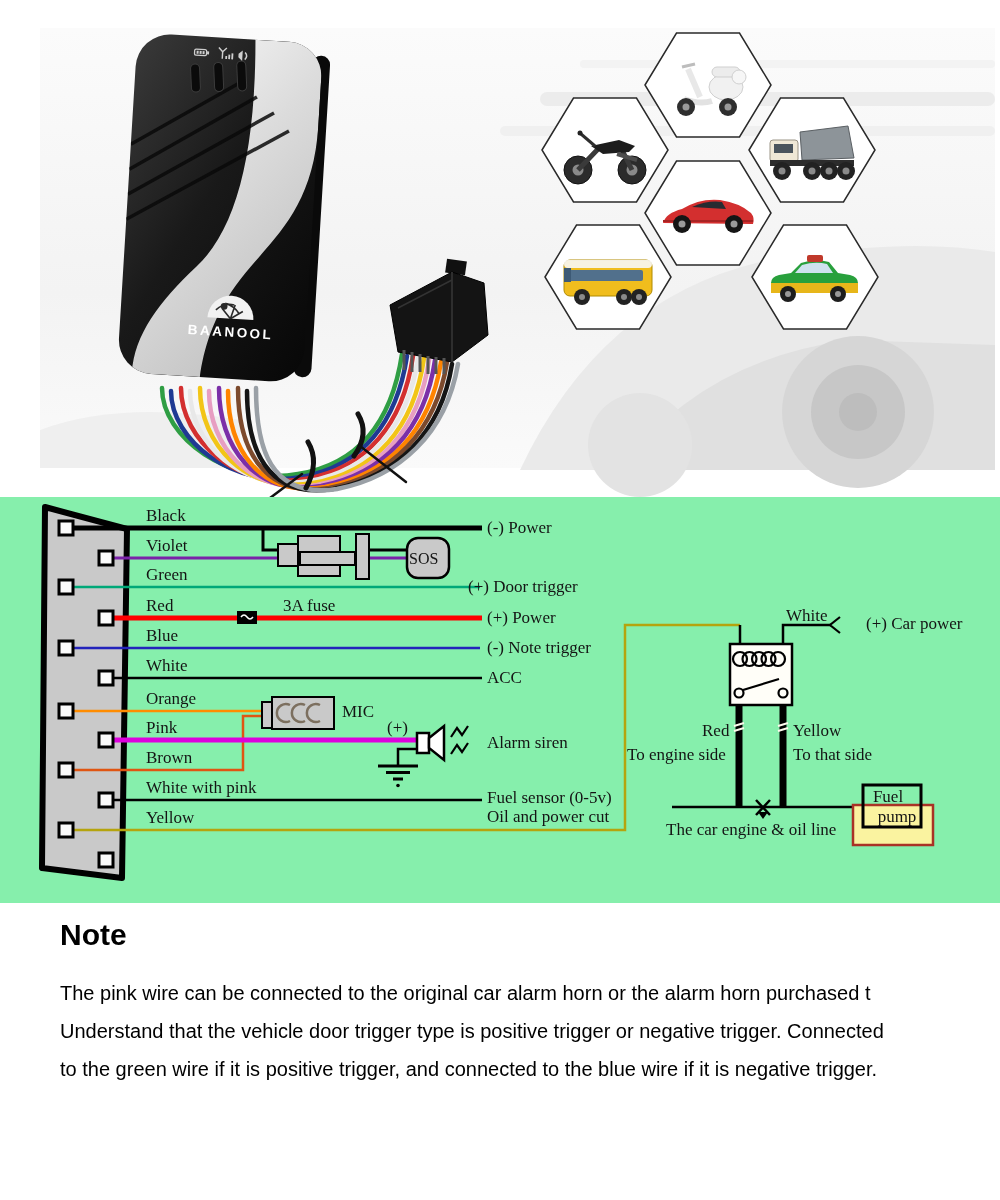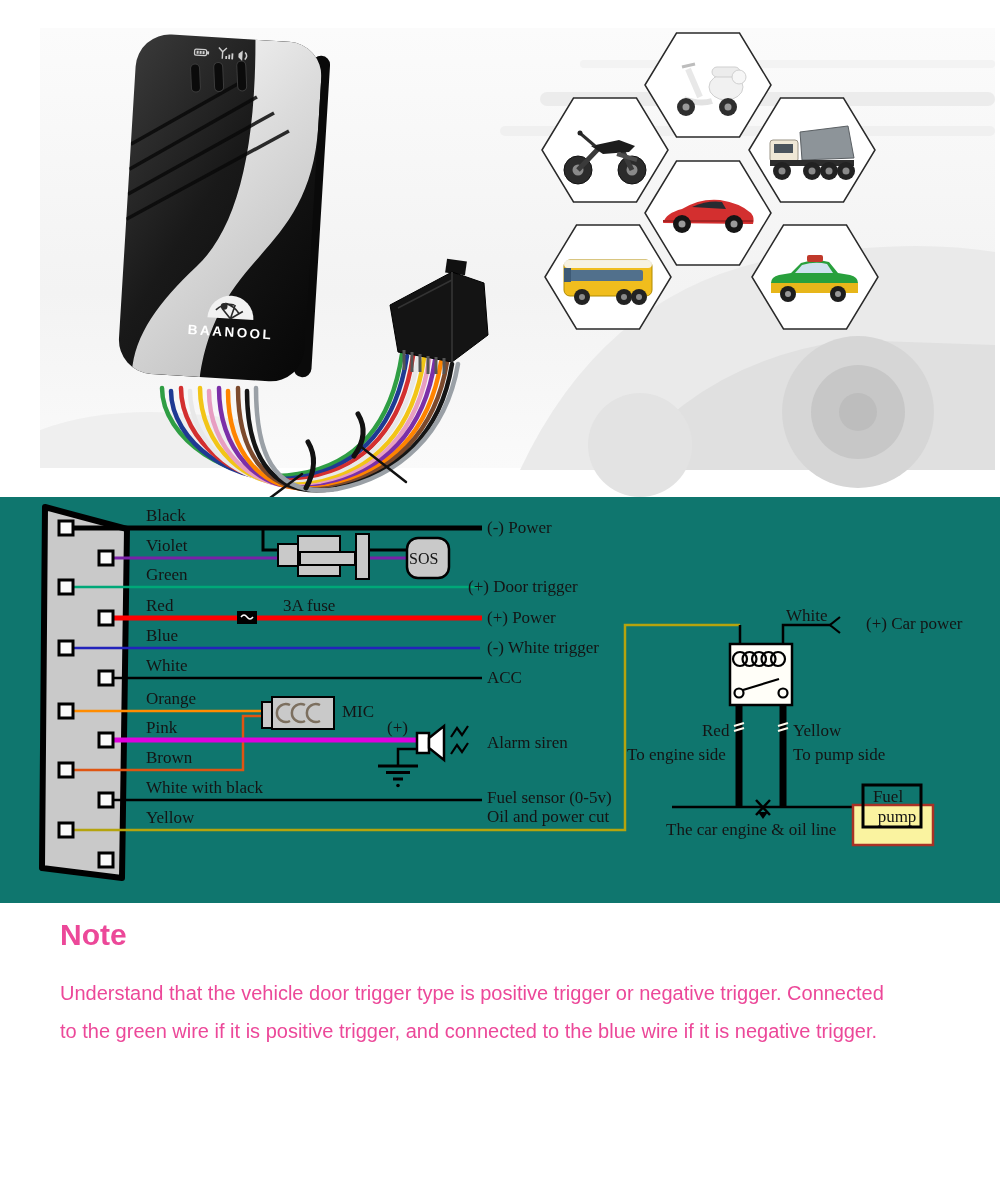--- a/index.html
+++ b/index.html
@@ -1,24 +1,24 @@
 <!DOCTYPE html>
 <html><head>
 <meta charset="utf-8">
 <style>
   html,body{margin:0;padding:0;background:#fff;}
   .canvas{position:relative;width:1000px;height:1200px;background:#ffffff;overflow:hidden;
           font-family:"Liberation Serif",serif;}
   .photo{position:absolute;left:0;top:0;width:1000px;height:497px;}
-  .diagram{position:absolute;left:0;top:497px;width:1000px;height:406px;background:#0f766e;}
+  .diagram{position:absolute;left:0;top:497px;width:1000px;height:406px;background:#86efac;}
   .diagram svg{position:absolute;left:0;top:0;}
   .dlabel{position:absolute;font-family:"Liberation Serif",serif;font-size:17px;color:#141414;
           white-space:nowrap;line-height:1.1;}
   .dlabel.ctr{text-align:center;}
-  .note{position:absolute;left:60px;top:918px;width:885px;font-family:"Liberation Sans",sans-serif;color:#ec4899;}
+  .note{position:absolute;left:60px;top:918px;width:885px;font-family:"Liberation Sans",sans-serif;color:#000000;}
   .note-title{font-size:30px;font-weight:bold;margin:0 0 22px 0;}
   .note-line{font-size:20px;line-height:38px;}
 </style>
 </head>
 <body>
 
 <div class="canvas">
 
   <svg class="photo" viewBox="0 0 1000 497" width="1000" height="497">
     <defs>
@@ -331,49 +331,50 @@
 
     <span class="dlabel" style="left:146px;top:10px">Black</span>
     <span class="dlabel" style="left:146px;top:40px">Violet</span>
     <span class="dlabel" style="left:146px;top:69px">Green</span>
     <span class="dlabel" style="left:146px;top:100px">Red</span>
     <span class="dlabel" style="left:146px;top:130px">Blue</span>
     <span class="dlabel" style="left:146px;top:160px">White</span>
     <span class="dlabel" style="left:146px;top:193px">Orange</span>
     <span class="dlabel" style="left:146px;top:222px">Pink</span>
     <span class="dlabel" style="left:146px;top:252px">Brown</span>
-    <span class="dlabel" style="left:146px;top:282px">White with black</span>
+    <span class="dlabel" style="left:146px;top:282px">White with pink</span>
     <span class="dlabel" style="left:146px;top:312px">Yellow</span>
 
     <span class="dlabel" style="left:487px;top:22px">(-) Power</span>
     <span class="dlabel" style="left:468px;top:81px">(+) Door trigger</span>
     <span class="dlabel" style="left:487px;top:112px">(+) Power</span>
-    <span class="dlabel" style="left:487px;top:142px">(-) White trigger</span>
+    <span class="dlabel" style="left:487px;top:142px">(-) Note trigger</span>
     <span class="dlabel" style="left:487px;top:172px">ACC</span>
     <span class="dlabel" style="left:487px;top:237px">Alarm siren</span>
     <span class="dlabel" style="left:487px;top:292px">Fuel sensor (0-5v)</span>
     <span class="dlabel" style="left:487px;top:311px">Oil and power cut</span>
 
     <span class="dlabel ctr" style="left:409px;top:53px;width:26px;font-size:16px">SOS</span>
     <span class="dlabel" style="left:283px;top:100px">3A fuse</span>
     <span class="dlabel" style="left:342px;top:206px">MIC</span>
     <span class="dlabel" style="left:387px;top:222px">(+)</span>
 
     <span class="dlabel" style="left:786px;top:110px">White</span>
     <span class="dlabel" style="left:866px;top:118px">(+) Car power</span>
     <span class="dlabel" style="left:702px;top:225px">Red</span>
     <span class="dlabel" style="left:793px;top:225px">Yellow</span>
     <span class="dlabel" style="left:627px;top:249px">To engine side</span>
-    <span class="dlabel" style="left:793px;top:249px">To pump side</span>
+    <span class="dlabel" style="left:793px;top:249px">To that side</span>
     <span class="dlabel ctr" style="left:863px;top:291px;width:50px">Fuel</span>
     <span class="dlabel ctr" style="left:863px;top:311px;width:68px">pump</span>
     <span class="dlabel" style="left:666px;top:324px">The car engine &amp; oil line</span>
   </div>
 
   <div class="note">
     <div class="note-title">Note</div>
     <div>
+      <div class="note-line">The pink wire can be connected to the original car alarm horn or the alarm horn purchased t</div>
       <div class="note-line">Understand that the vehicle door trigger type is positive trigger or negative trigger. Connected</div>
       <div class="note-line">to the green wire if it is positive trigger, and connected to the blue wire if it is negative trigger.</div>
     </div>
   </div>
 
 </div>
 
 </body></html>

